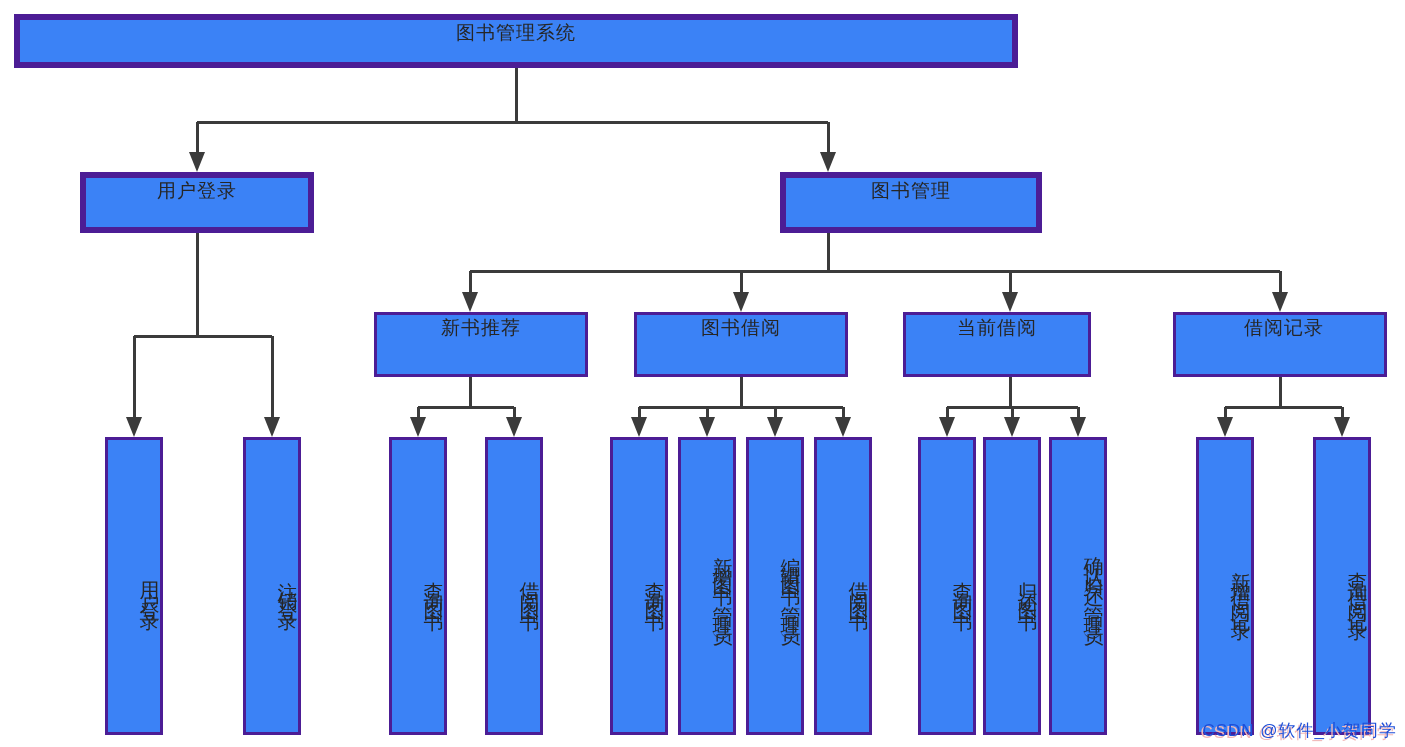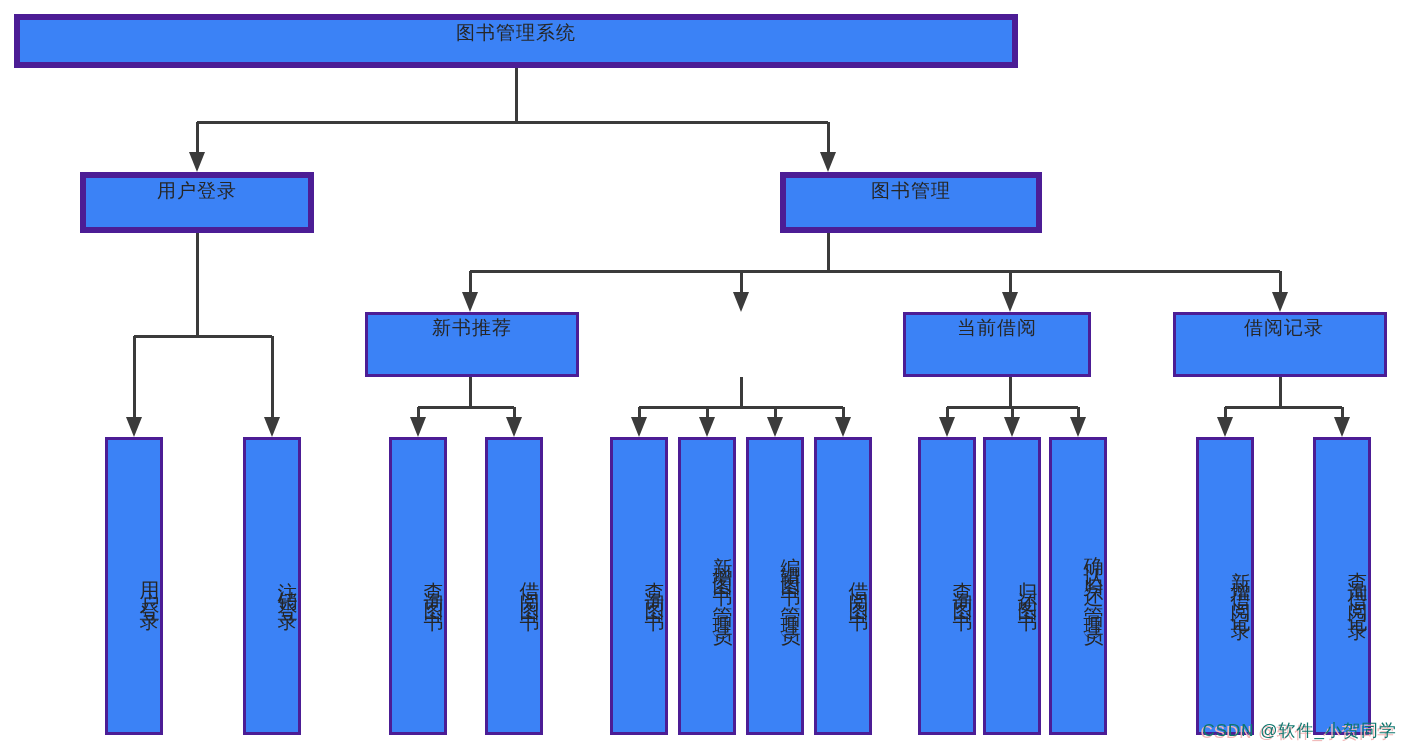--- a/index.html
+++ b/index.html
@@ -43,21 +43,21 @@
     font-size: 20px;
     letter-spacing: 10px;
     white-space: normal;
     line-height: 1;
   }
   .watermark {
     position: absolute;
     right: 8px;
     bottom: 5px;
     font-size: 17px;
-    color: #0f766e;
+    color: #1d4ed8;
     letter-spacing: 1px;
     text-shadow: -2px 2px 0 #f2b8b8;
     margin-left: 17px;
   }
 </style>
 </head>
 <body>
 
 <div class="canvas">
 
@@ -105,22 +105,25 @@
     <span>图书管理系统</span>
   </div>
 
   <div class="box branch" style="left:80px; top:172px; width:234px; height:61px;">
     <span>用户登录</span>
   </div>
   <div class="box branch" style="left:741px; top:172px; width:262px; height:61px;margin-left:39px;">
     <span>图书管理</span>
   </div>
 
-  <div class="box module" style="left:365px; top:312px; width:214px; height:65px;">
+  <div class="box module" style="left:374px; top:312px; width:214px; height:65px;">
     <span>新书推荐</span>
+  </div>
+  <div class="box module" style="left:634px; top:312px; width:214px; height:65px;">
+    <span>图书借阅</span>
   </div>
   <div class="box module" style="left:903px; top:312px; width:188px; height:65px;">
     <span>当前借阅</span>
   </div>
   <div class="box module" style="left:1173px; top:312px; width:214px; height:65px;padding-left:8px;">
     <span>借阅记录</span>
   </div>
 
   <div class="box leaf" style="left:105px; top:437px; width:58px; height:298px;">
     <span>用户登录</span>

